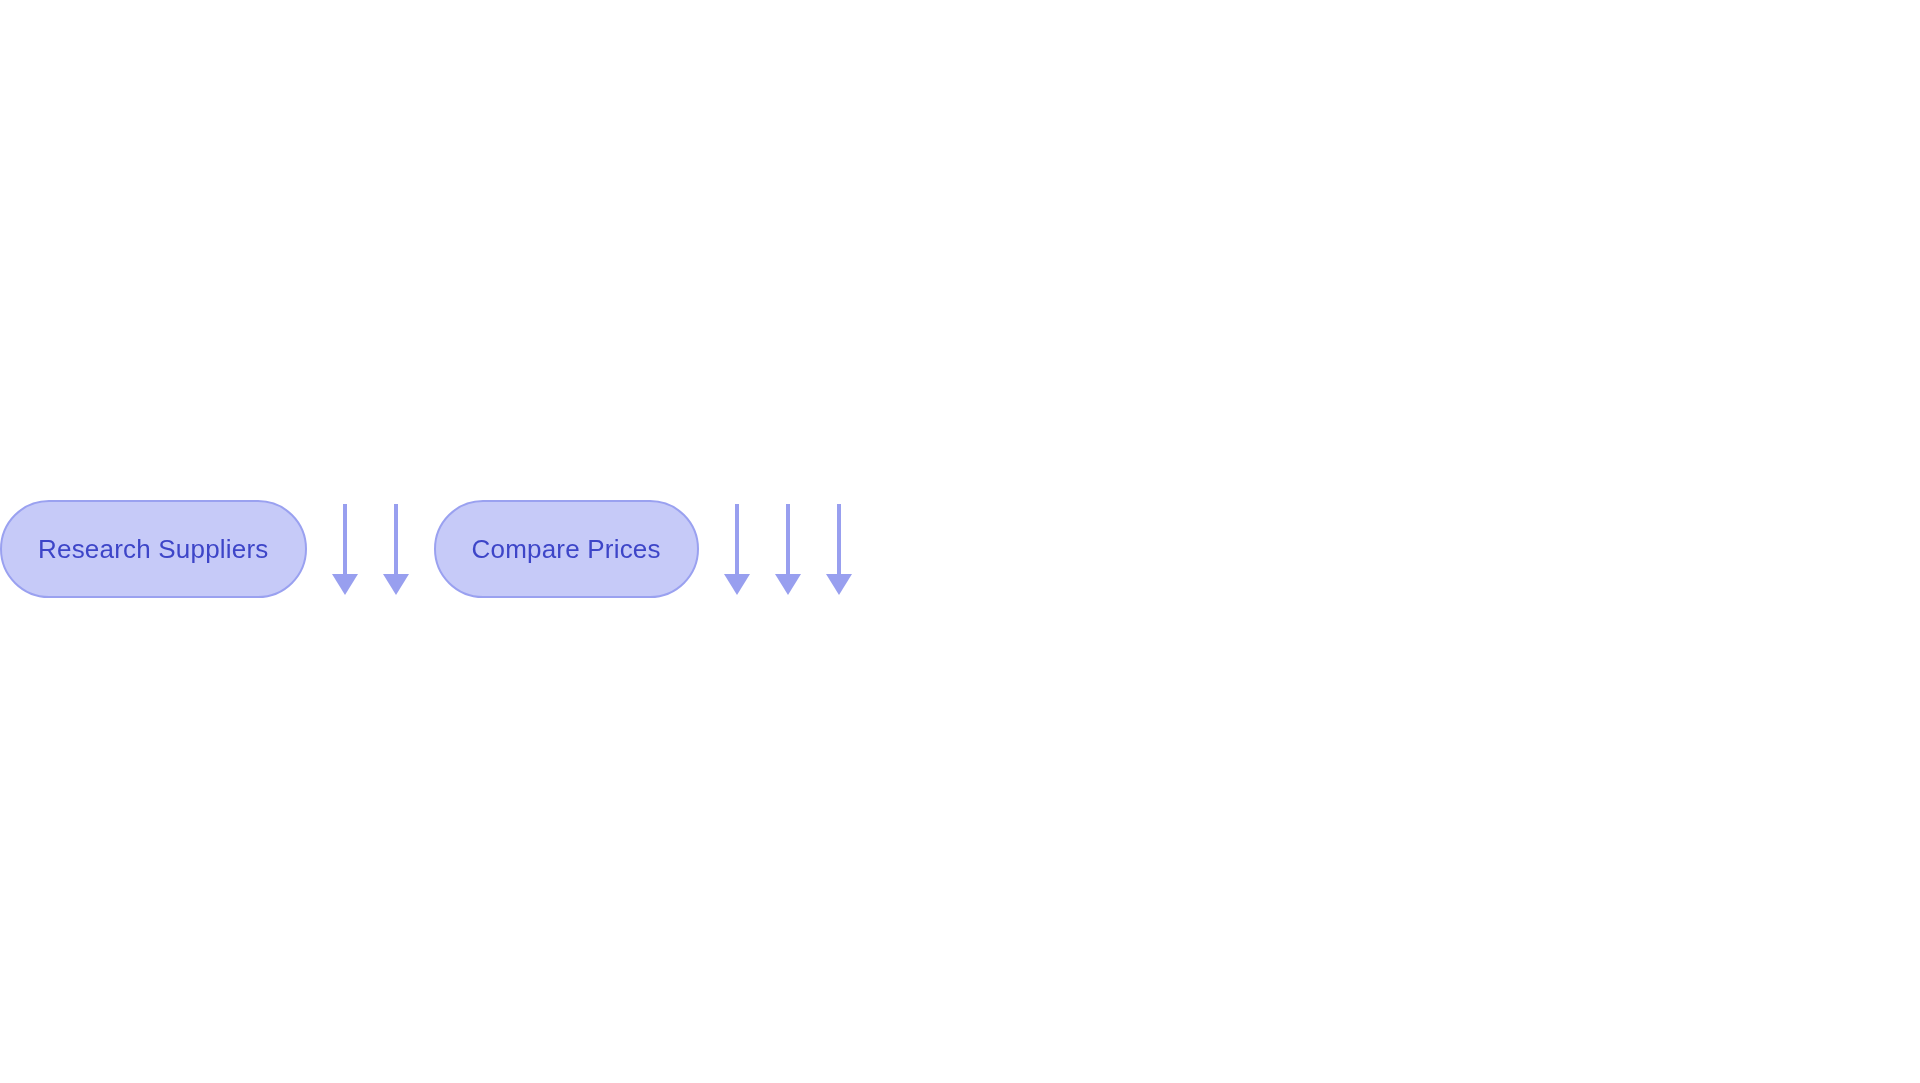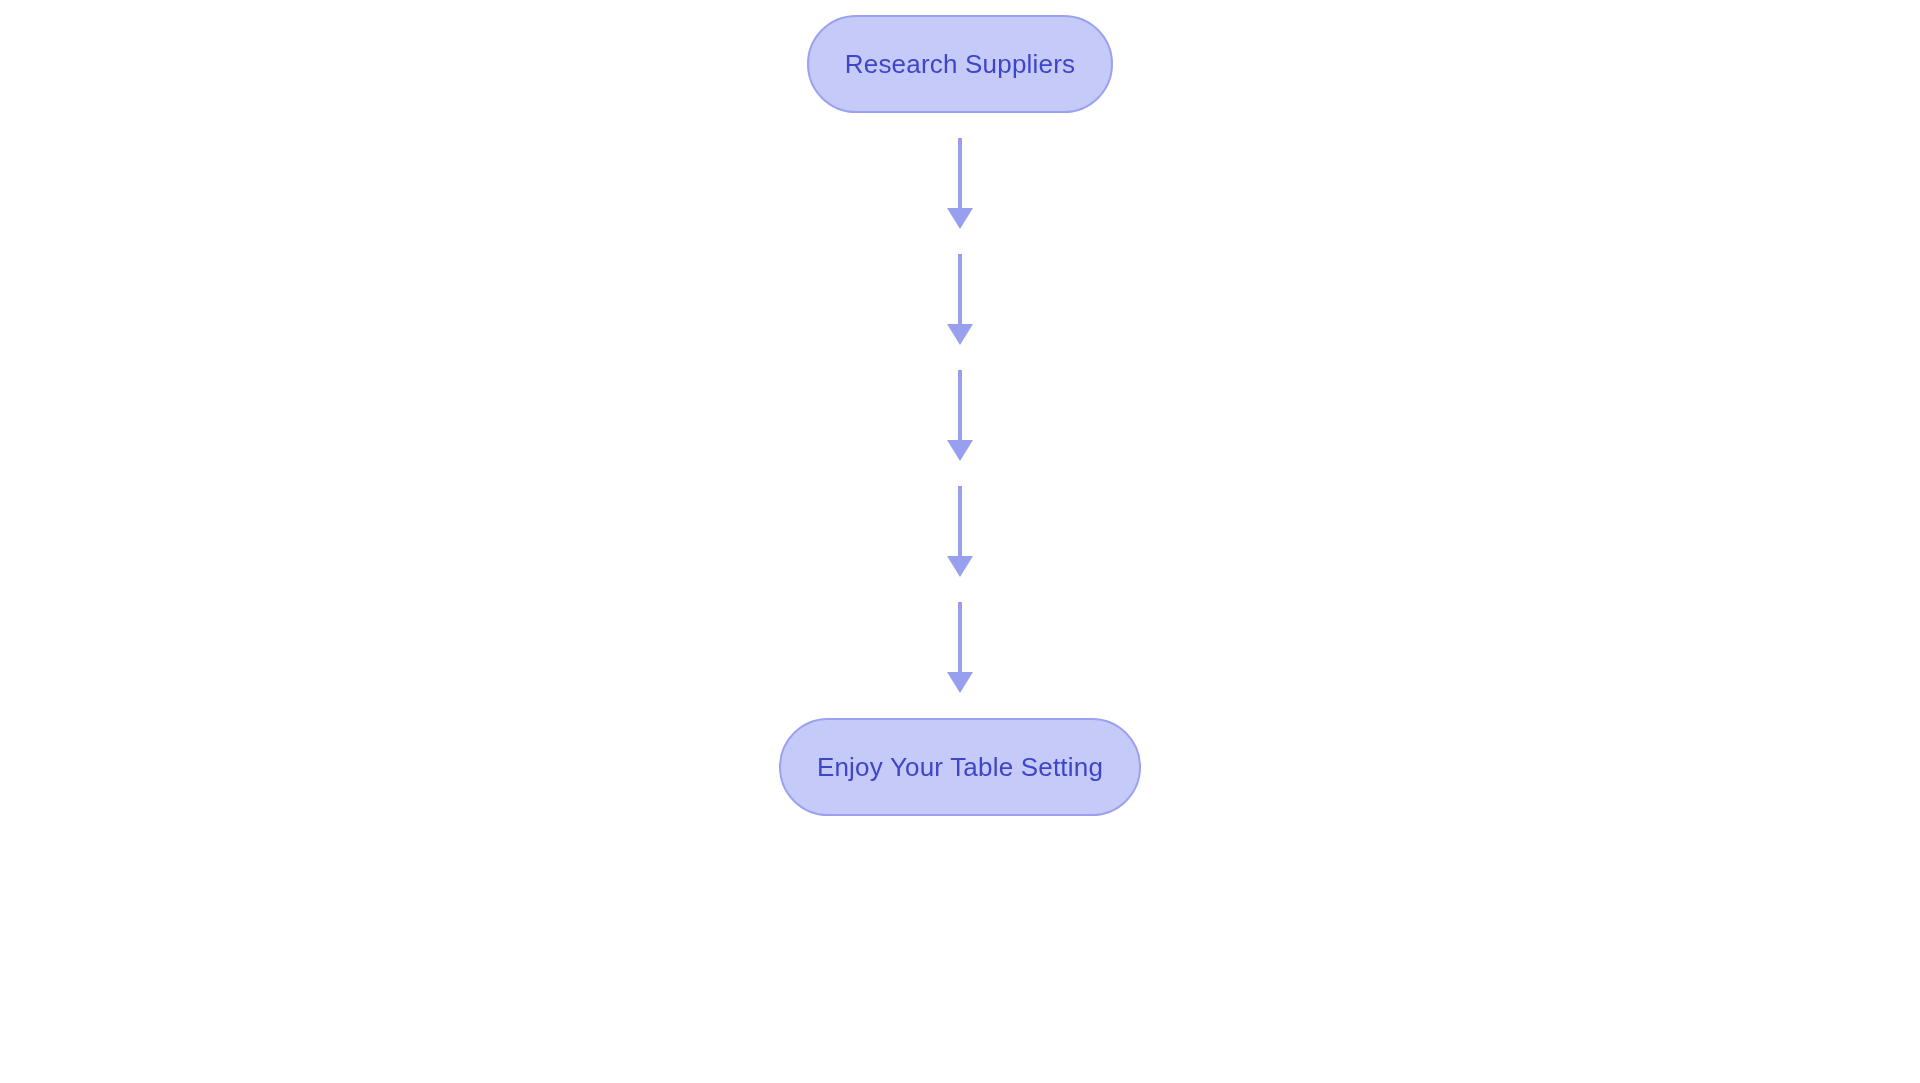--- a/index.html
+++ b/index.html
@@ -14,21 +14,21 @@
     width: 1920px;
     height: 1083px;
     background: var(--bg);
     font-family: "Liberation Sans", "DejaVu Sans", sans-serif;
     overflow: hidden;
   }
   .canvas {
     width: 1920px;
     height: 1083px;
     display: flex;
-    flex-direction: column;
+    flex-direction: row;
     align-items: center;
     padding-top: 15px;
     gap: 25px;
   }
   .node {
     height: 98px;
     min-width: 200px;
     padding: 0 36px;
     border-radius: 49px;
     background: var(--node-fill);
@@ -74,33 +74,33 @@
     <div class="line"></div>
     <div class="head"></div>
   </div>
 
 
   <div class="connector">
     <div class="line"></div>
     <div class="head"></div>
   </div>
 
+  <div class="node">Compare Prices</div>
 
   <div class="connector">
     <div class="line"></div>
     <div class="head"></div>
   </div>
 
 
   <div class="connector">
     <div class="line"></div>
     <div class="head"></div>
   </div>
 
 
   <div class="connector">
     <div class="line"></div>
     <div class="head"></div>
   </div>
 
-  <div class="node">Enjoy Your Table Setting</div>
 
 </div>
 
 </body></html>

